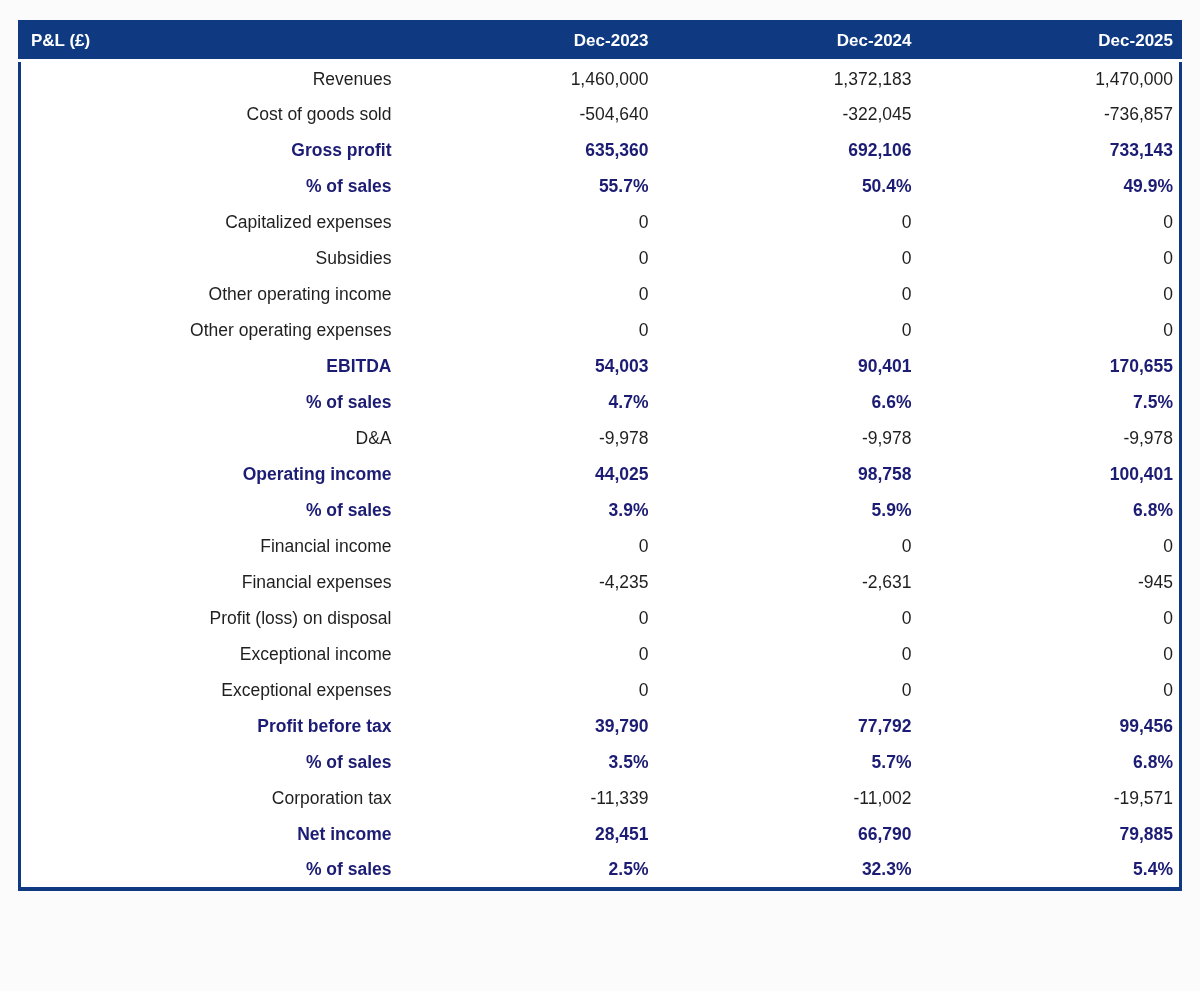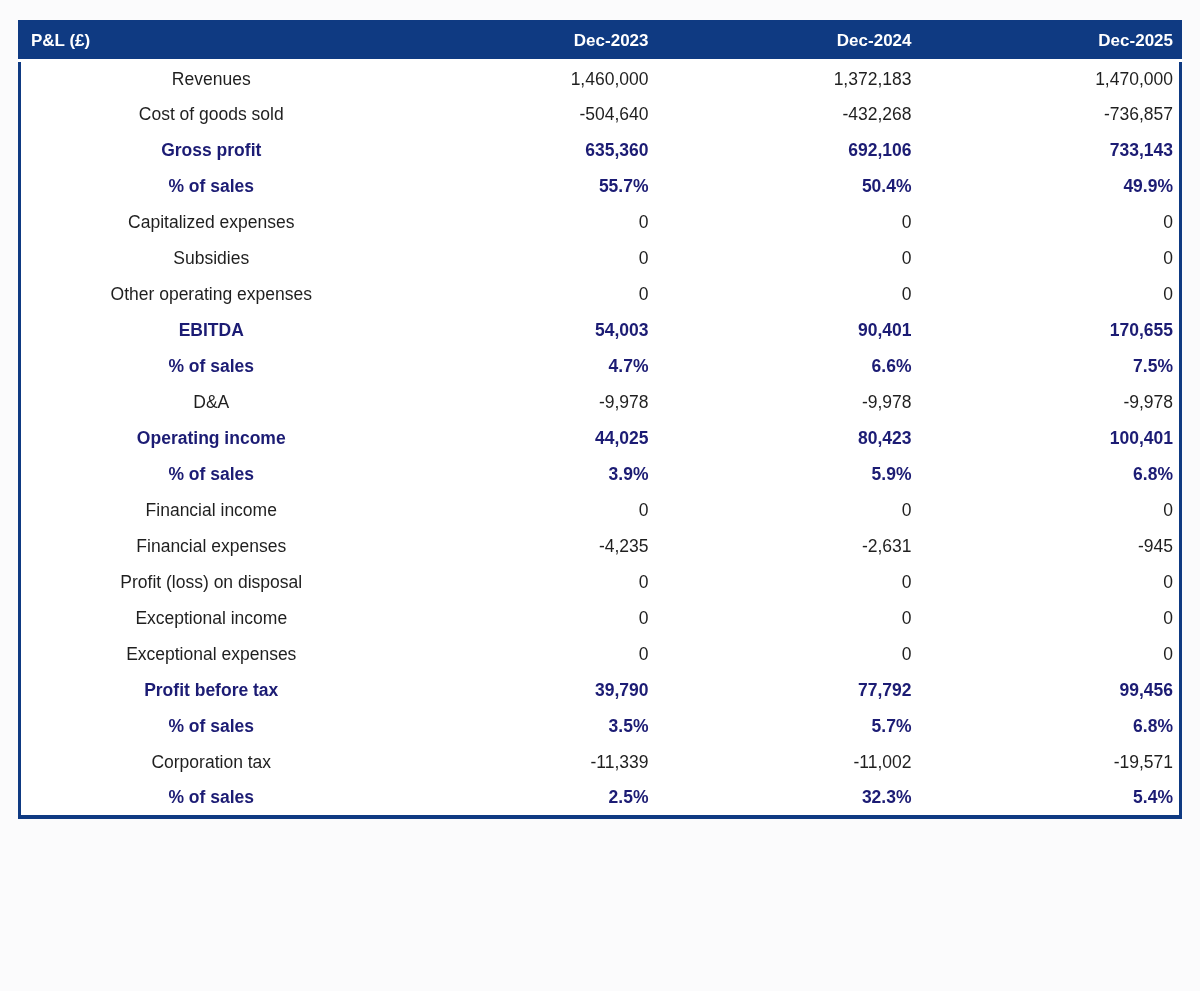--- a/index.html
+++ b/index.html
@@ -51,21 +51,21 @@
     width: 263px;
   }
   tbody td {
     height: 36px;
     font-size: 17.5px;
     color: var(--body-text);
     white-space: nowrap;
     vertical-align: middle;
   }
   td.label {
-    text-align: center;
+    text-align: right;
     padding-left: 10px;
   }
   td.num {
     text-align: right;
     padding-right: 6px;
   }
   tr.em td {
     font-weight: bold;
     color: var(--emphasis-color);
     margin-top: 8px;
@@ -87,21 +87,21 @@
     <tbody>
         <tr>
           <td class="label">Revenues</td>
           <td class="num">1,460,000</td>
           <td class="num">1,372,183</td>
           <td class="num">1,470,000</td>
         </tr>
         <tr>
           <td class="label">Cost of goods sold</td>
           <td class="num">-504,640</td>
-          <td class="num">-432,268</td>
+          <td class="num">-322,045</td>
           <td class="num">-736,857</td>
         </tr>
         <tr class="em">
           <td class="label">Gross profit</td>
           <td class="num">635,360</td>
           <td class="num">692,106</td>
           <td class="num">733,143</td>
         </tr>
         <tr class="em">
           <td class="label">% of sales</td>
@@ -115,20 +115,26 @@
           <td class="num">0</td>
           <td class="num">0</td>
         </tr>
         <tr>
           <td class="label">Subsidies</td>
           <td class="num">0</td>
           <td class="num">0</td>
           <td class="num">0</td>
         </tr>
         <tr>
+          <td class="label">Other operating income</td>
+          <td class="num">0</td>
+          <td class="num">0</td>
+          <td class="num">0</td>
+        </tr>
+        <tr>
           <td class="label">Other operating expenses</td>
           <td class="num">0</td>
           <td class="num">0</td>
           <td class="num">0</td>
         </tr>
         <tr class="em">
           <td class="label">EBITDA</td>
           <td class="num">54,003</td>
           <td class="num">90,401</td>
           <td class="num">170,655</td>
@@ -141,21 +147,21 @@
         </tr>
         <tr>
           <td class="label">D&amp;A</td>
           <td class="num">-9,978</td>
           <td class="num">-9,978</td>
           <td class="num">-9,978</td>
         </tr>
         <tr class="em">
           <td class="label">Operating income</td>
           <td class="num">44,025</td>
-          <td class="num">80,423</td>
+          <td class="num">98,758</td>
           <td class="num">100,401</td>
         </tr>
         <tr class="em">
           <td class="label">% of sales</td>
           <td class="num">3.9%</td>
           <td class="num">5.9%</td>
           <td class="num">6.8%</td>
         </tr>
         <tr>
           <td class="label">Financial income</td>
@@ -197,20 +203,26 @@
           <td class="label">% of sales</td>
           <td class="num">3.5%</td>
           <td class="num">5.7%</td>
           <td class="num">6.8%</td>
         </tr>
         <tr>
           <td class="label">Corporation tax</td>
           <td class="num">-11,339</td>
           <td class="num">-11,002</td>
           <td class="num">-19,571</td>
+        </tr>
+        <tr class="em">
+          <td class="label">Net income</td>
+          <td class="num">28,451</td>
+          <td class="num">66,790</td>
+          <td class="num">79,885</td>
         </tr>
         <tr class="em">
           <td class="label">% of sales</td>
           <td class="num">2.5%</td>
           <td class="num">32.3%</td>
           <td class="num">5.4%</td>
         </tr>
       </tbody>
   </table>
 </div>

